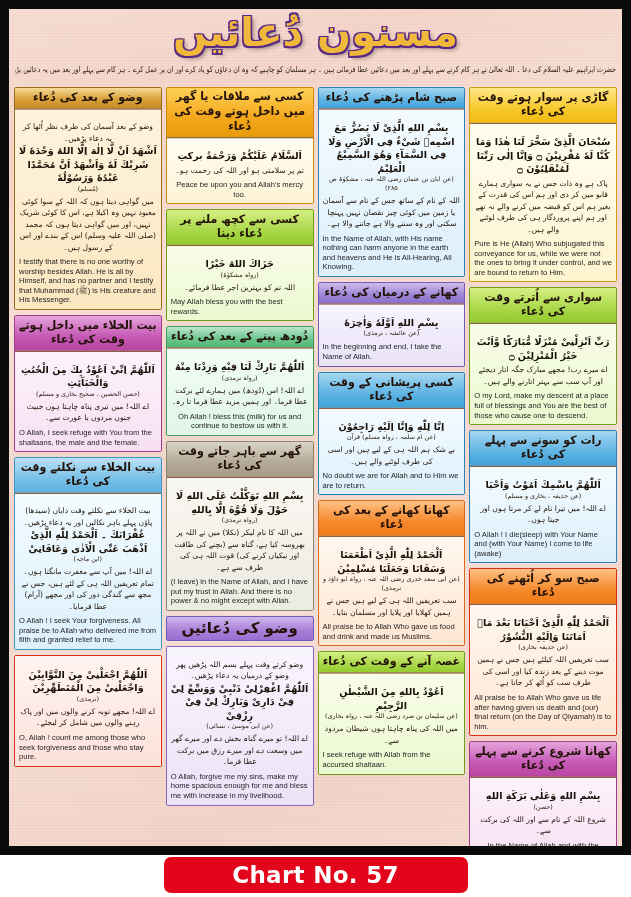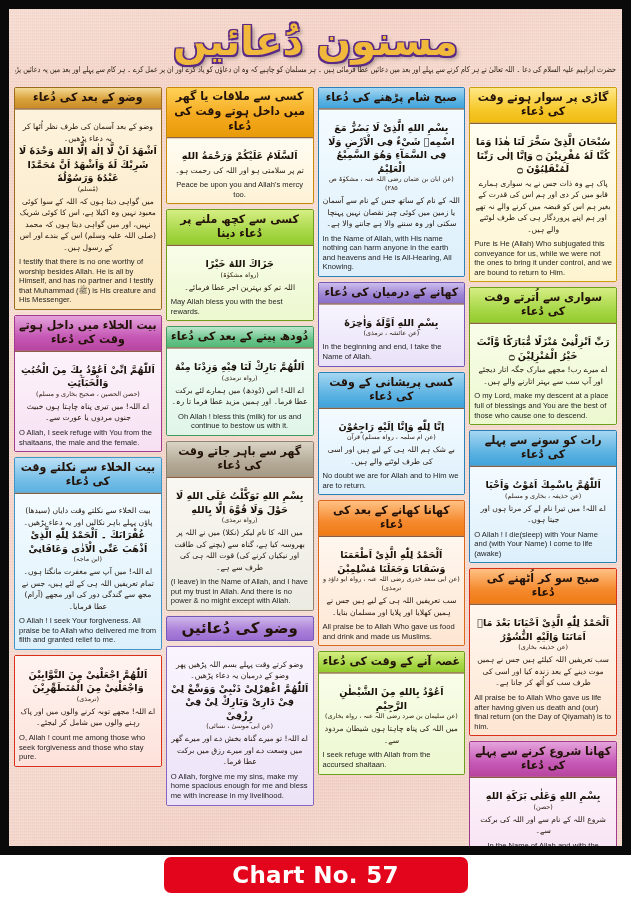--- a/index.html
+++ b/index.html
@@ -10,21 +10,21 @@
   .poster{position:absolute;left:9px;top:9px;width:613px;height:837px;
     background:linear-gradient(160deg,#f6d9cd 0%,#f4cfc3 14%,#f7dccf 30%,#f3d2c6 48%,#f6dbd0 66%,#f2cec2 84%,#f5d8cb 100%);
     box-sizing:border-box;overflow:hidden;}
   .paper-tex{position:absolute;inset:0;
     background-image:repeating-linear-gradient(0deg,rgba(255,255,255,.18) 0px,rgba(255,255,255,0) 2px,rgba(0,0,0,.015) 3px),
       repeating-linear-gradient(90deg,rgba(255,255,255,.12) 0px,rgba(0,0,0,.012) 2px);
     pointer-events:none;}
 
   
   .hdr{position:relative;height:78px;}
-  .title-ar{position:absolute;left:0;right:0;top:9px;text-align:center;
+  .title-ar{position:absolute;left:0;right:0;top:0;text-align:center;
     font-family:"DejaVu Sans",sans-serif;font-size:40px;font-weight:700;direction:rtl;
     color:#f0b93c;
     text-shadow:
       -1.5px -1.5px 0 #5b2a86, 1.5px -1.5px 0 #5b2a86, -1.5px 1.5px 0 #5b2a86, 1.5px 1.5px 0 #5b2a86,
       0 0 2px #5b2a86, 3px 3px 4px rgba(0,0,0,.35);
     letter-spacing:1px;}
   .subline{position:absolute;left:6px;right:6px;top:56px;text-align:center;direction:rtl;
     font-family:"DejaVu Sans",sans-serif;font-size:6.4px;line-height:9px;color:#2a1d12;
     white-space:nowrap;overflow:hidden;text-overflow:clip;transform:scaleY(1.25);}
 
@@ -147,21 +147,21 @@
                 <div class="ref">(ترمذی)</div>
                 <div class="ur">اے اللہ! مجھے توبہ کرنے والوں میں اور پاک رہنے والوں میں شامل کر لیجئے۔</div>
                 <div class="en">O, Allah ! count me among those who seek forgiveness and those who stay pure.</div>
               </div>
             </div>
           </div>
         <div class="col" id="col2">
             <div class="card t-amber b-amber">
               <div class="hd">کسی سے ملاقات یا گھر میں داخل ہوتے وقت کی دُعاء</div>
               <div class="bd">
-                <div class="ar">اَلسَّلَامُ عَلَيْكُمْ وَرَحْمَةُ اللهِ</div>
+                <div class="ar">اَلسَّلَامُ عَلَيْكُمْ وَرَحْمَةُ برکتِ</div>
                 <div class="ur">تم پر سلامتی ہو اور اللہ کی رحمت ہو۔</div>
                 <div class="en ctr">Peace be upon you and Allah's mercy too.</div>
               </div>
             </div>
             <div class="card t-green b-green">
               <div class="hd">کسی سے کچھ ملنے پر دُعاء دینا</div>
               <div class="bd">
                 <div class="ar">جَزَاكَ اللهُ خَيْرًا</div>
                 <div class="ref">(رواہ مشکوٰۃ)</div>
                 <div class="ur">اللہ تم کو بہترین اجر عطا فرمائے۔</div>

